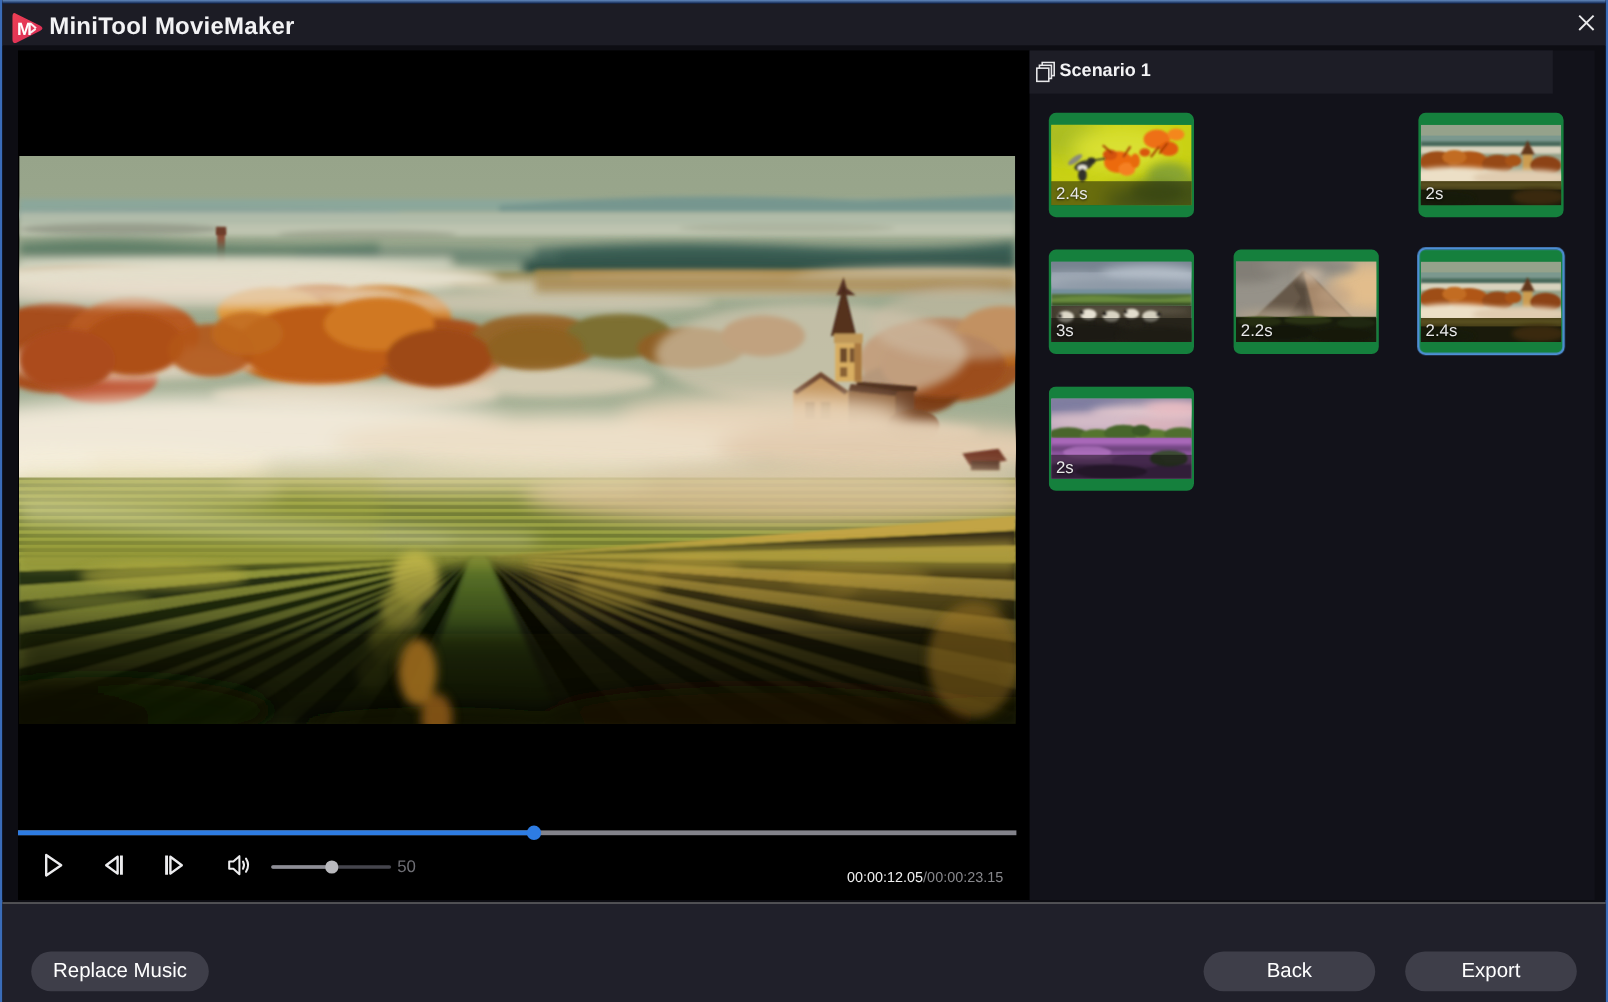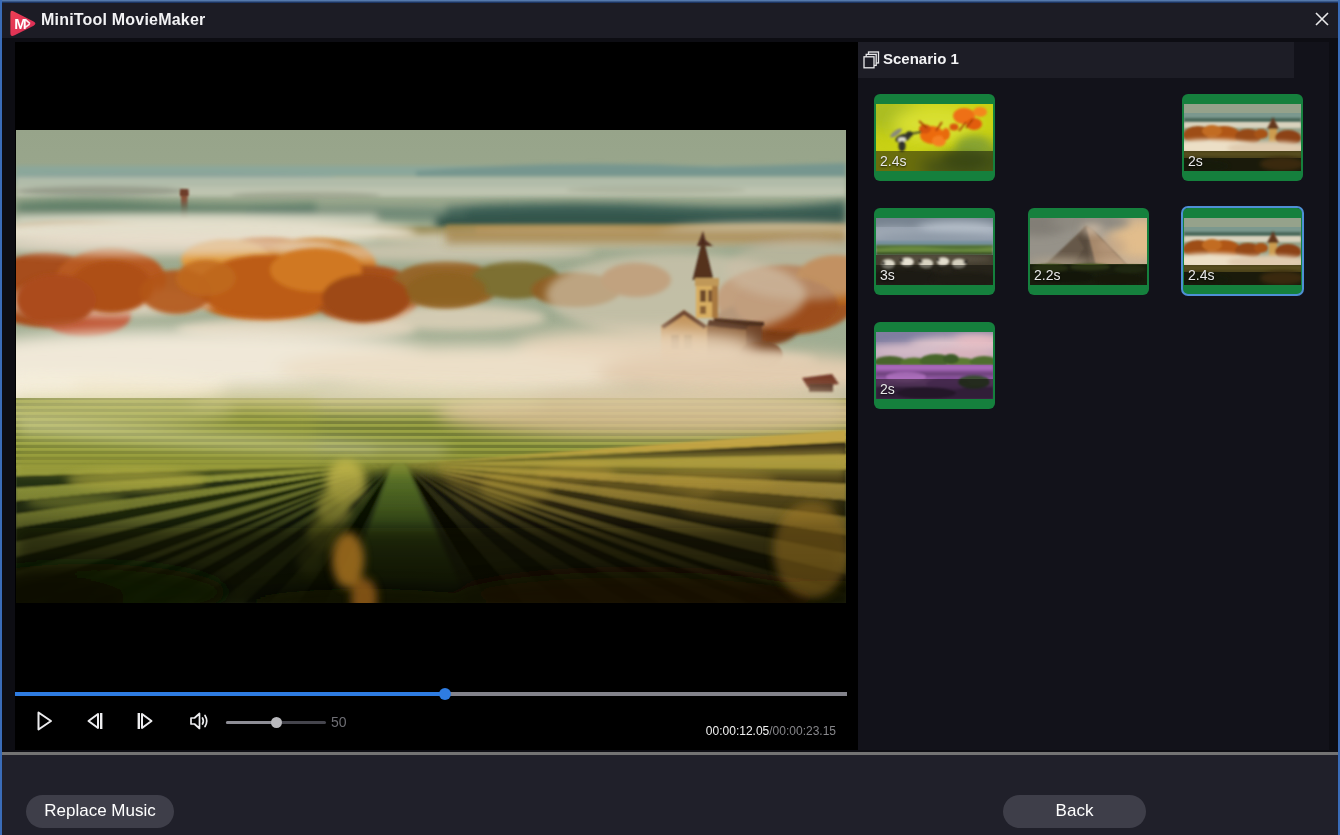--- a/index.html
+++ b/index.html
@@ -1,20 +1,20 @@
 <!DOCTYPE html>
 <html><head>
 <meta charset="utf-8">
 <style>
   * { margin:0; padding:0; box-sizing:border-box; }
   html,body { width:1340px; height:835px; overflow:hidden; background:#0d0d13; font-family:"Liberation Sans", sans-serif; }
   .win { position:absolute; left:0; top:0; width:1340px; height:835px; border-left:2px solid #3a6cb8; border-right:2px solid #3a6cb8; background:#0d0d13; }
   .topedge { position:absolute; left:0; top:0; width:1336px; height:3px; background:linear-gradient(#6289bd,#0e2450); z-index:30; }
   .titlebar { position:absolute; left:0; top:0; width:1336px; height:38px; background:#1c1c25; }
-  .title { position:absolute; left:39px; top:11px; font-size:16px; font-weight:bold; color:#f2f2f4; letter-spacing:0.2px; }
+  .title { position:absolute; left:39px; top:11px; font-size:20px; font-weight:bold; color:#f2f2f4; letter-spacing:0.2px; }
   .logo { position:absolute; left:6px; top:6px; }
   .xbtn { position:absolute; right:3px; top:11px; }
   .content { position:absolute; left:0; top:38px; width:1336px; height:712px; background:#0d0d13; }
   .preview { position:absolute; left:13px; top:4px; width:892px; height:708px; background:#000; }
   .photo { position:absolute; left:1px; top:88px; width:830px; height:473px; }
   .seek { position:absolute; left:0px; top:650px; width:832px; height:4px; background:#83838b; }
   .seekfill { position:absolute; left:0; top:0; width:430px; height:4px; background:#2e7ce2; }
   .seekknob { position:absolute; left:424px; top:-4px; width:12px; height:12px; border-radius:50%; background:#2e7ce2; }
   .controls { position:absolute; left:0; top:658px; width:832px; height:50px; }
   .cicon { position:absolute; top:10px; }
@@ -26,21 +26,21 @@
   .time .dim { color:#87878b; }
   .panel { position:absolute; left:856px; top:4px; width:471px; height:708px; background:#12121a; }
   .phead { position:absolute; left:0; top:0; width:436px; height:36px; background:#1d1d26; }
   .phead .ic { position:absolute; left:5px; top:9px; }
   .phead .tx { position:absolute; left:25px; top:8px; font-size:15px; font-weight:bold; color:#f2f2f4; }
   .thumb { position:absolute; width:121px; height:87px; background:#15803d; border-radius:6px; }
   .thumb svg.img { position:absolute; left:2px; top:10px; width:117px; height:67px; }
   .thumb .ovl { position:absolute; left:2px; top:57px; width:117px; height:20px; background:rgba(10,10,5,0.5); }
   .thumb .dur { position:absolute; left:6px; top:59px; font-size:14px; color:#e9e9e9; text-shadow:0 1px 2px rgba(0,0,0,.8); }
   .selbox { position:absolute; left:323px; top:164px; width:123px; height:90px; border:2px solid #4e8fd5; border-radius:7px;  }
-  .bottom { position:absolute; left:0; top:752px; width:1336px; height:83px; background:#20202a; border-top:3px solid #737373; }
+  .bottom { position:absolute; left:0; top:752px; width:1336px; height:83px; background:#20202a; border-top:1px solid #737373; }
   .btn { position:absolute; top:40px; height:33px; border-radius:17px; background:#3e3e49; color:#fff; font-size:17px; text-align:center; line-height:32px; }
   #btn-replace { left:24px; width:148px; }
   #btn-back { left:1001px; width:143px; }
   #btn-export { left:1169px; width:143px; }
 </style>
 </head>
 <body>
 <svg width="0" height="0" style="position:absolute">
 <defs>
 <filter id="b1" x="-30%" y="-30%" width="160%" height="160%">
@@ -520,14 +520,15 @@
           </svg>
 <div class="ovl"></div>
           <div class="dur">2s</div>
         </div>
 <div class="selbox"></div>
     </div>
   </div>
   <div class="bottom">
     <div class="btn" id="btn-replace">Replace Music</div>
     <div class="btn" id="btn-back">Back</div>
+    <div class="btn" id="btn-export">Export</div>
   </div>
 </div>
 
 </body></html>

